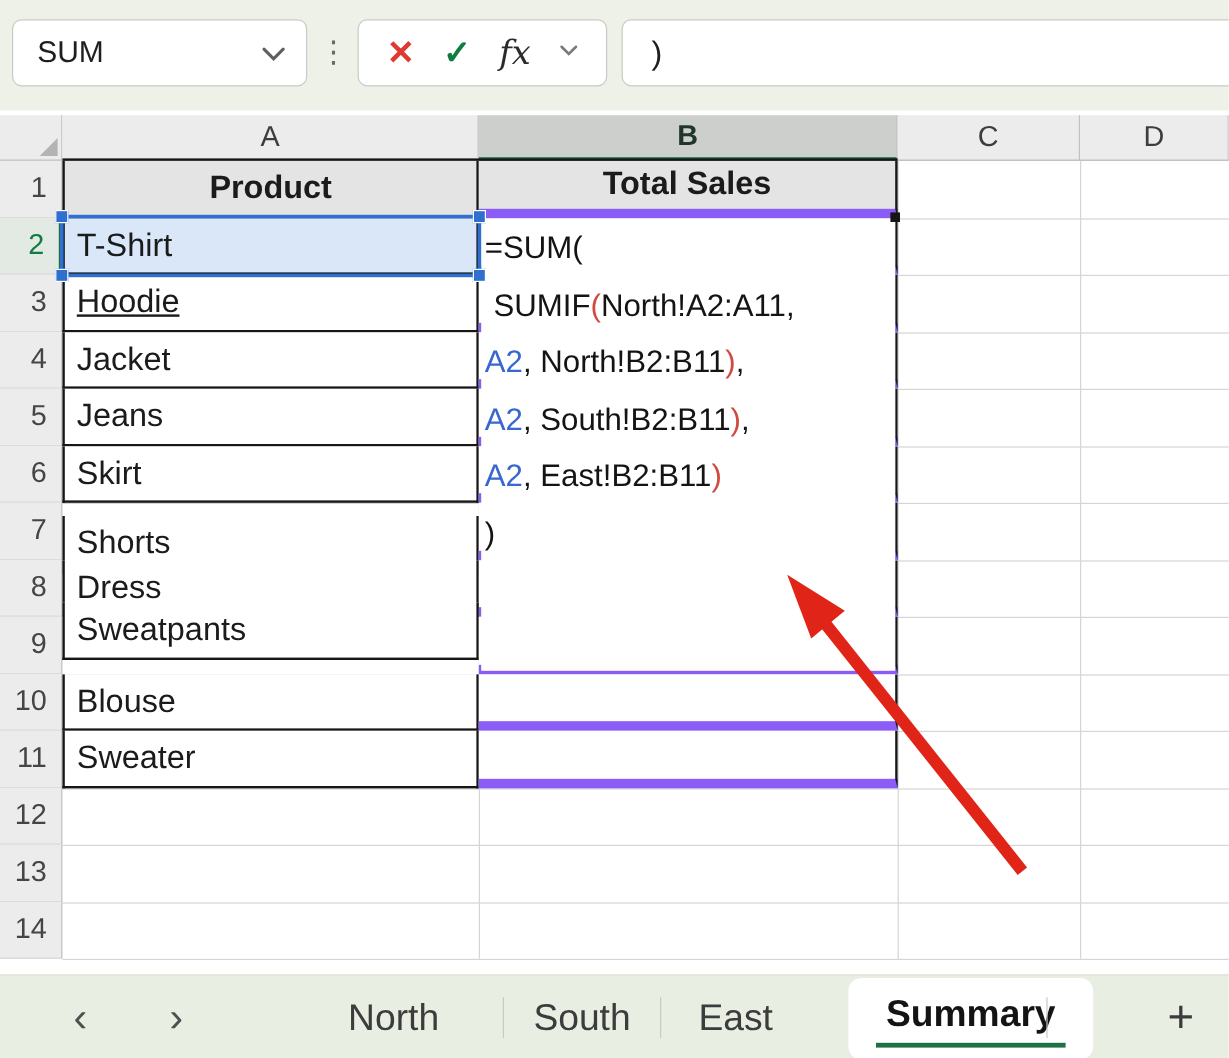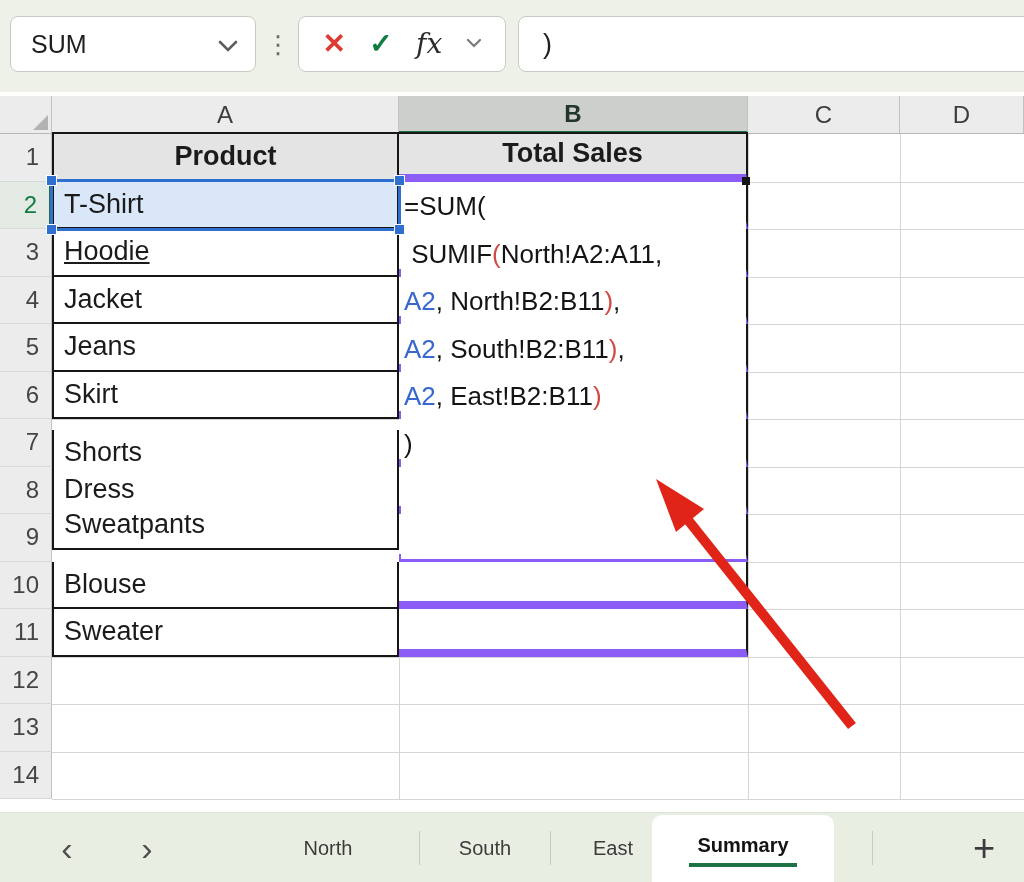--- a/index.html
+++ b/index.html
@@ -64,21 +64,21 @@
   .fline{height:47.5px;line-height:47.5px;font-size:26px;white-space:pre;}
   .tok-k{color:#141414;} .tok-b{color:#3767cf;} .tok-r{color:#d04a43;}
   
   .arrow-layer{position:absolute;left:0;top:0;z-index:6;pointer-events:none;}
   
   .tabbar{position:absolute;left:0;top:812px;width:1024px;height:70px;background:#e9eee3;
     border-top:1px solid #dde2d6;box-sizing:border-box;}
   .navchev{position:absolute;top:0;height:70px;width:44px;display:flex;align-items:center;
     justify-content:center;font-size:34px;color:#4f4f4f;}
   .tab{position:absolute;top:0;height:70px;display:flex;align-items:center;justify-content:center;
-    font-size:20px;color:#3c3c3c;}
+    font-size:31px;color:#3c3c3c;}
   .sep{position:absolute;top:18px;height:34px;width:1px;background:#c6ccc0;}
   .tab-active{background:#ffffff;border-radius:10px 10px 0 0;top:2px;height:68px;font-weight:700;}
   .tab-active .lbl{border-bottom:4px solid #1e7145;padding:2px 8px 6px;color:#141414;}
   .addtab{position:absolute;left:958px;top:0;width:52px;height:70px;display:flex;
     align-items:center;justify-content:center;font-size:38px;color:#3c3c3c;font-weight:300;}
 </style>
 </head>
 <body>
 
 <div class="topbar">
@@ -208,18 +208,18 @@
     <span class="lbl">North</span>
   </div>
   <div class="sep" style="left:419px;"></div>
   <div class="tab" style="left:420px;width:130px;">
     <span class="lbl">South</span>
   </div>
   <div class="sep" style="left:550px;"></div>
   <div class="tab" style="left:551px;width:124px;">
     <span class="lbl">East</span>
   </div>
-  <div class="tab tab-active" style="left:652px;width:182px;">
+  <div class="tab tab-active" style="left:707px;width:204px;border-radius:11px;">
     <span class="lbl">Summary</span>
   </div>
   <div class="sep" style="left:872px;"></div>
   <div class="addtab">+</div>
 </div>
 
 </body></html>

